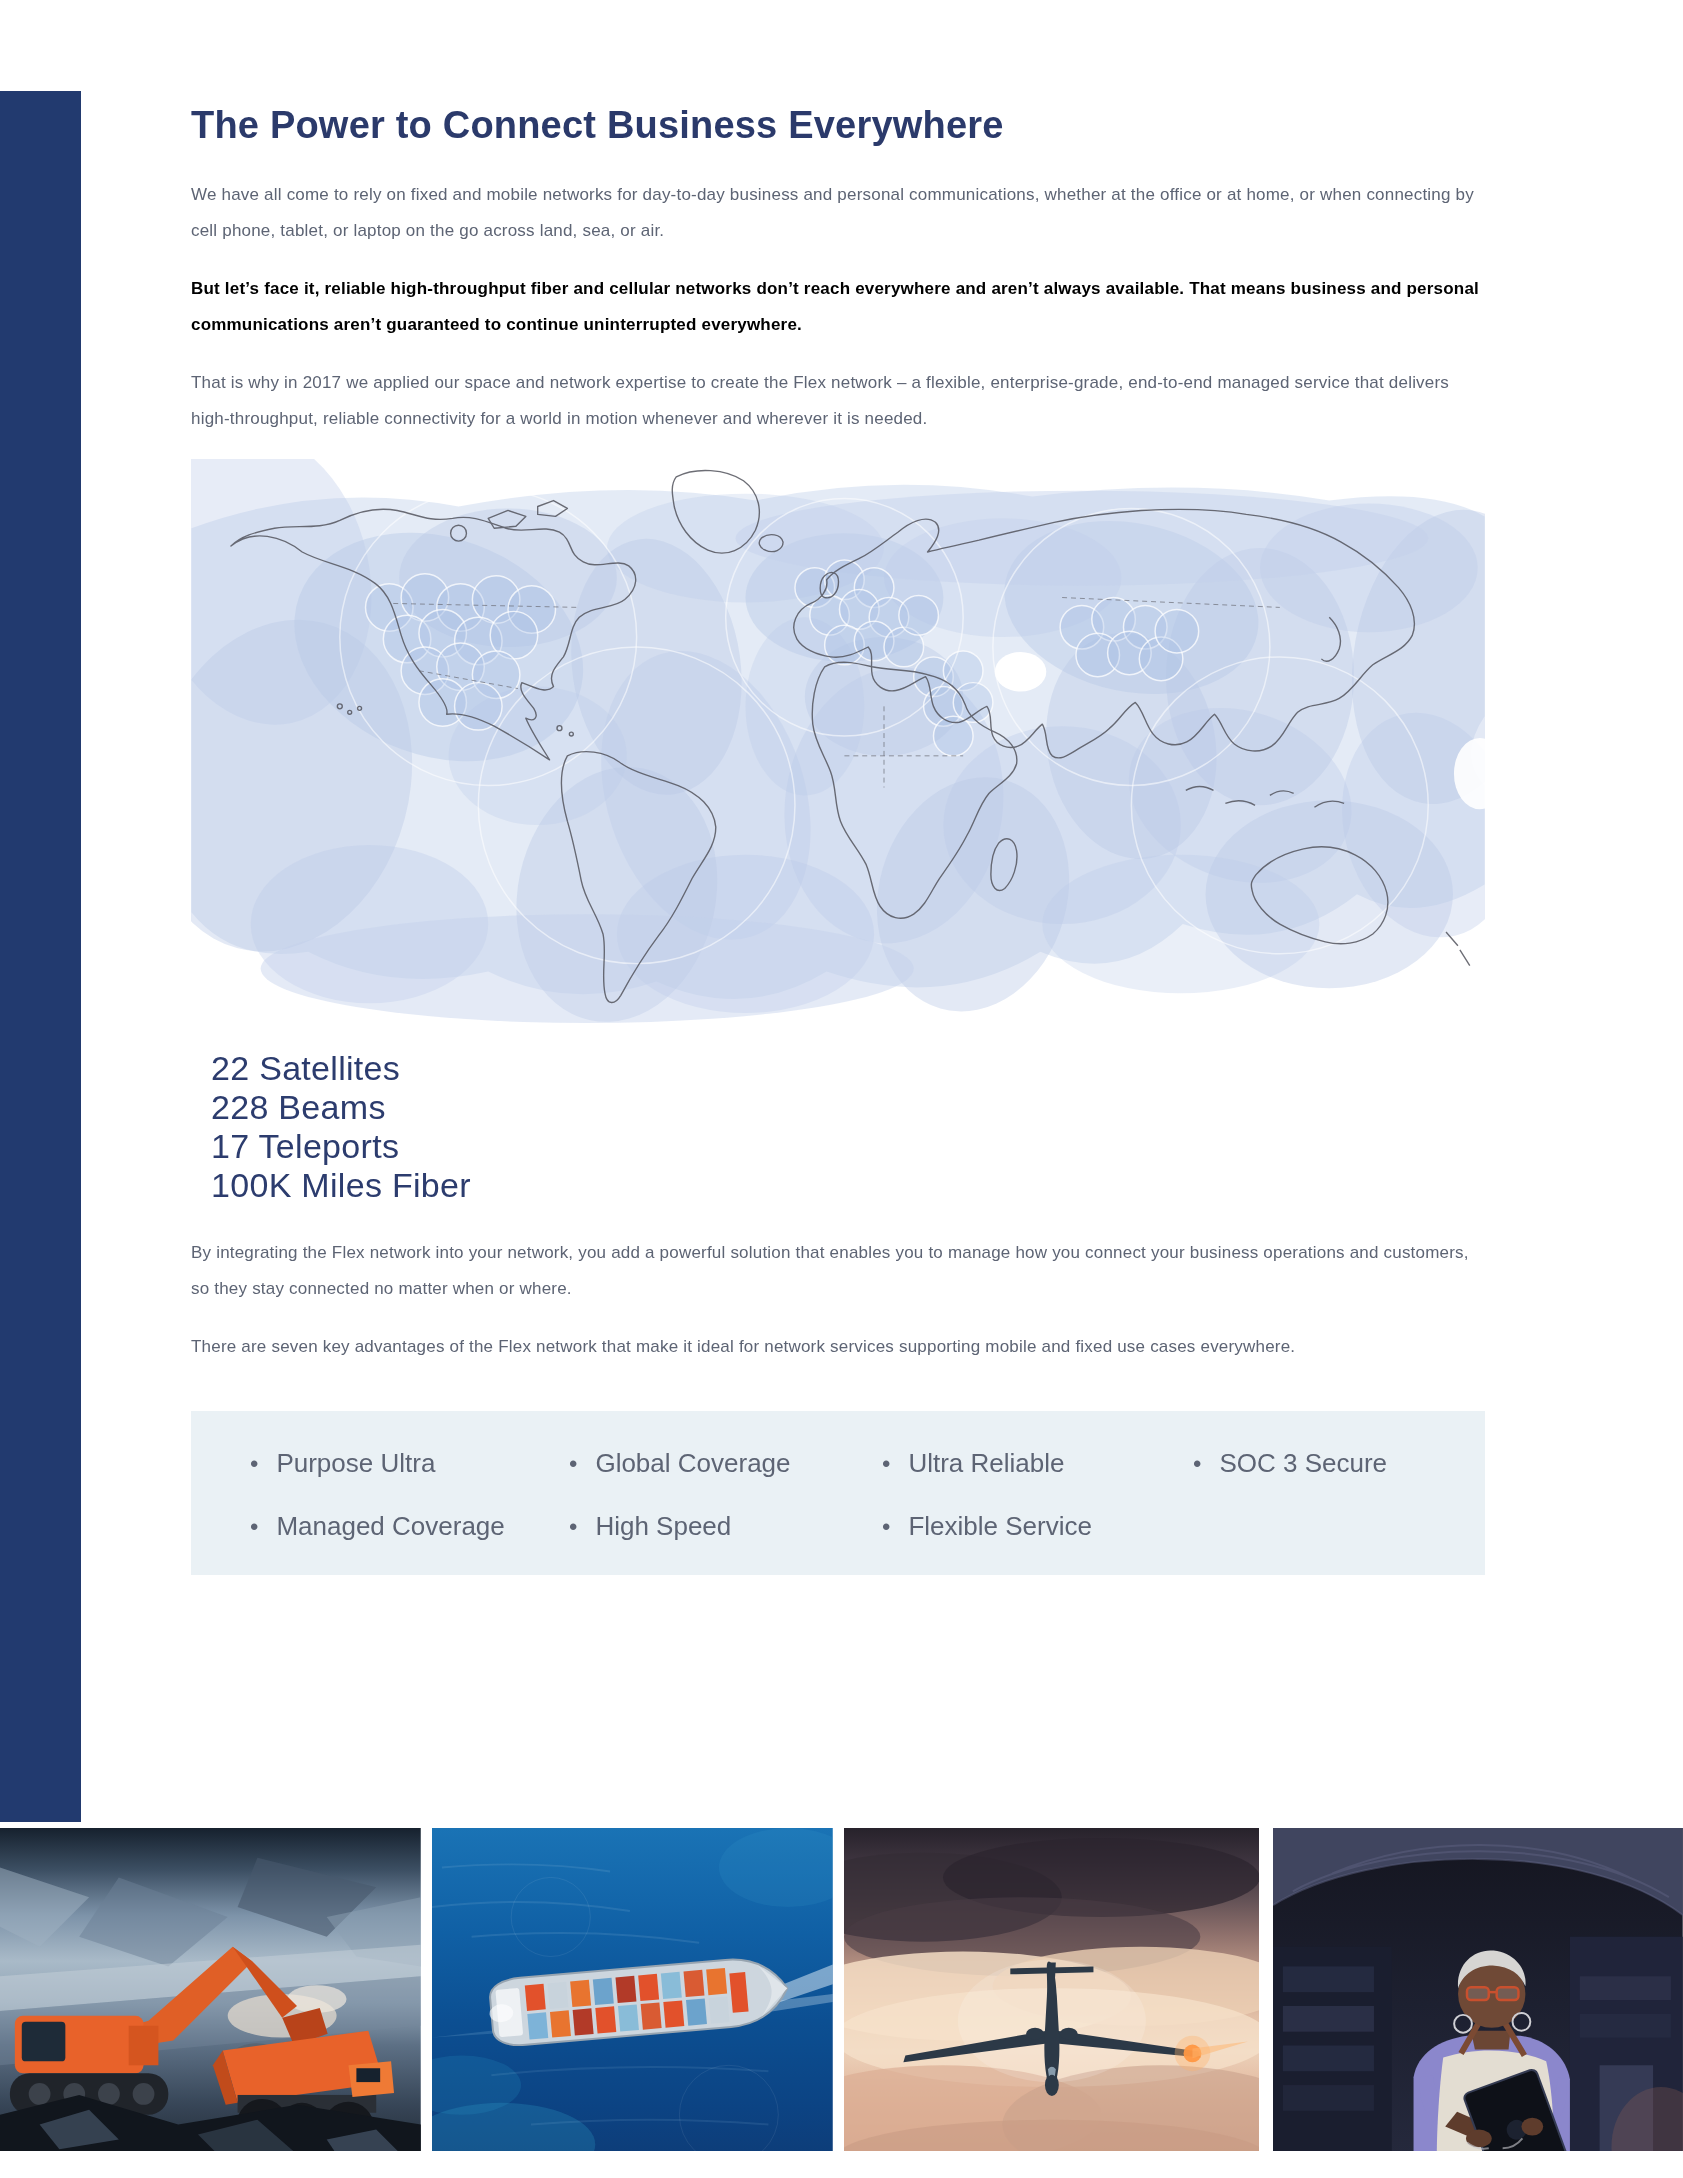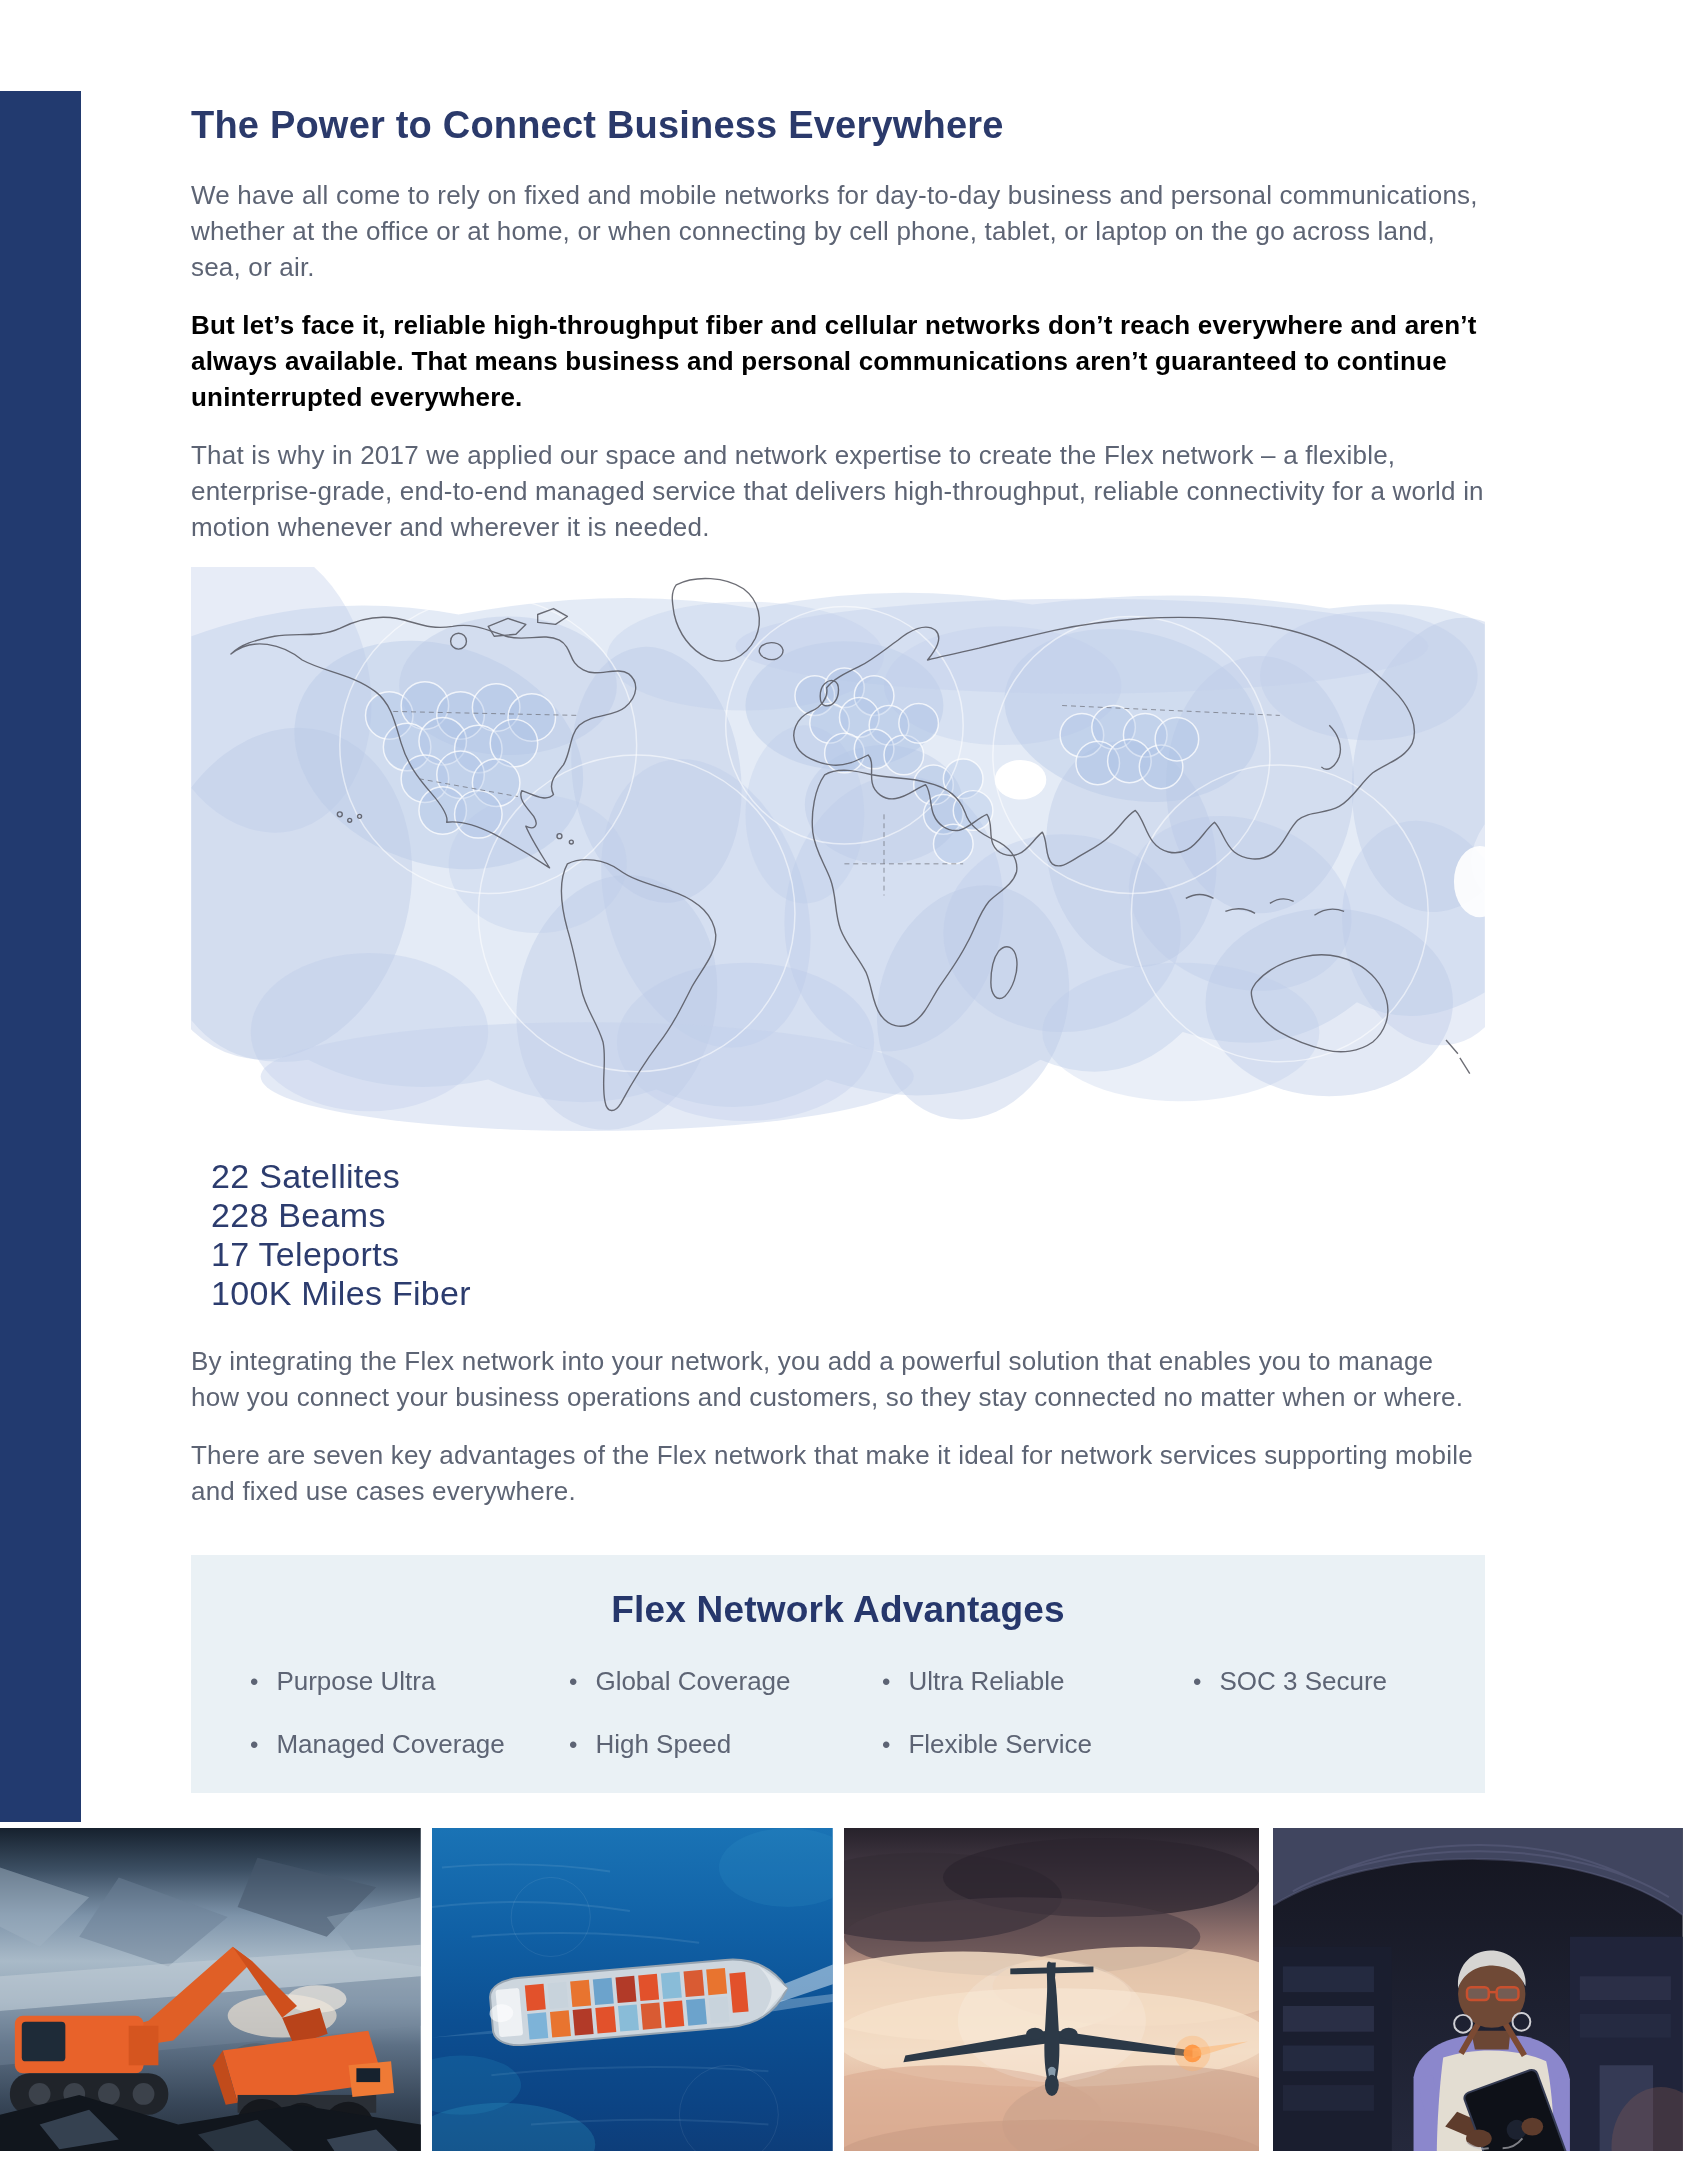--- a/index.html
+++ b/index.html
@@ -1,21 +1,21 @@
 <!DOCTYPE html>
 <html><head>
 <meta charset="utf-8">
 <style>
   html,body{margin:0;padding:0;background:#ffffff;}
   #page{position:relative;width:1683px;height:2151px;background:#ffffff;overflow:hidden;
         font-family:"Liberation Sans",sans-serif;}
   .accent-bar{position:absolute;left:0;top:91px;width:81px;height:1731px;background:#223a6f;}
   .content{position:absolute;left:191px;top:103px;width:1294px;}
   h1.title{margin:0 0 30px 0;font-size:38px;line-height:44px;font-weight:bold;color:#2b3a6b;letter-spacing:0.2px;}
-  p.body{margin:0 0 22px 0;font-size:26px;line-height:36px;color:#5d6474;letter-spacing:0.2px;}
+  p.body{margin:0 0 22px 0;font-size:17px;line-height:36px;color:#5d6474;letter-spacing:0.2px;}
   p.body.bold{font-weight:bold;color:#000000;}
   .map-figure{margin:14px 0 30px 0;}
   .map-svg{display:block;width:1294px;height:564px;}
   .stats{display:flex;justify-content:space-between;align-items:baseline;
          padding:26px 34px 0 20px;font-size:34px;color:#2c3c6e;letter-spacing:0.3px;flex-direction:column;}
   .advantages{margin-top:46px;background:#eaf1f5;padding:34px 0 30px 0;}
   .advantages h2{margin:0 0 32px 0;text-align:center;font-size:37px;font-weight:bold;color:#26376b;letter-spacing:0.2px;}
   .adv-grid{display:grid;grid-template-columns:319px 313px 311px auto;row-gap:26px;
             padding:0 24px 0 59px;font-size:26px;line-height:36px;color:#5d6474;}
   .adv-item{display:flex;align-items:baseline;}
@@ -170,21 +170,20 @@
         <div class="stat">228 Beams</div>
         <div class="stat">17 Teleports</div>
         <div class="stat">100K Miles Fiber</div>
       </div>
     </figure>
 
     <p class="body">By integrating the Flex network into your network, you add a powerful solution that enables you to manage how you connect your business operations and customers, so they stay connected no matter when or where.</p>
     <p class="body">There are seven key advantages of the Flex network that make it ideal for network services supporting mobile and fixed use cases everywhere.</p>
 
     <section class="advantages">
-      <h2>Flex Network Advantages</h2>
       <div class="adv-grid">
         <div class="adv-item">
             <span class="dot">•</span>
             <span>Purpose Ultra</span>
           </div>
         <div class="adv-item">
             <span class="dot">•</span>
             <span>Global Coverage</span>
           </div>
         <div class="adv-item">

